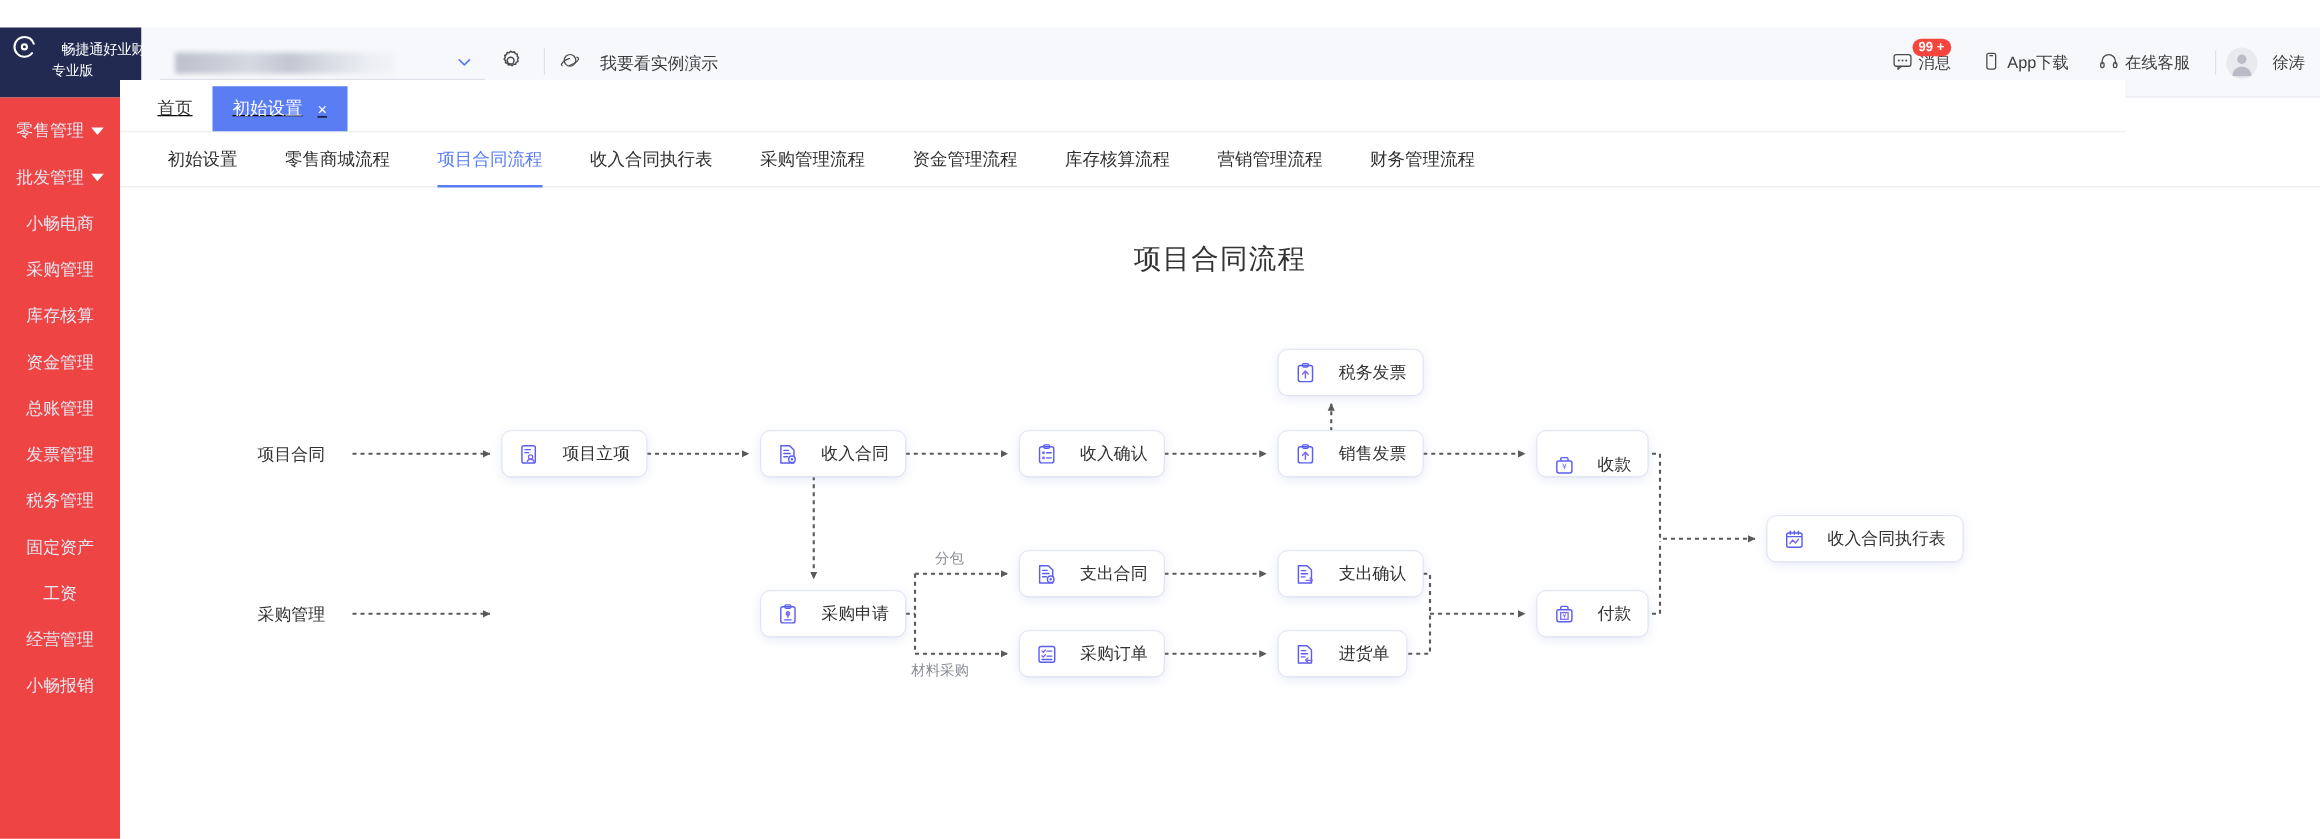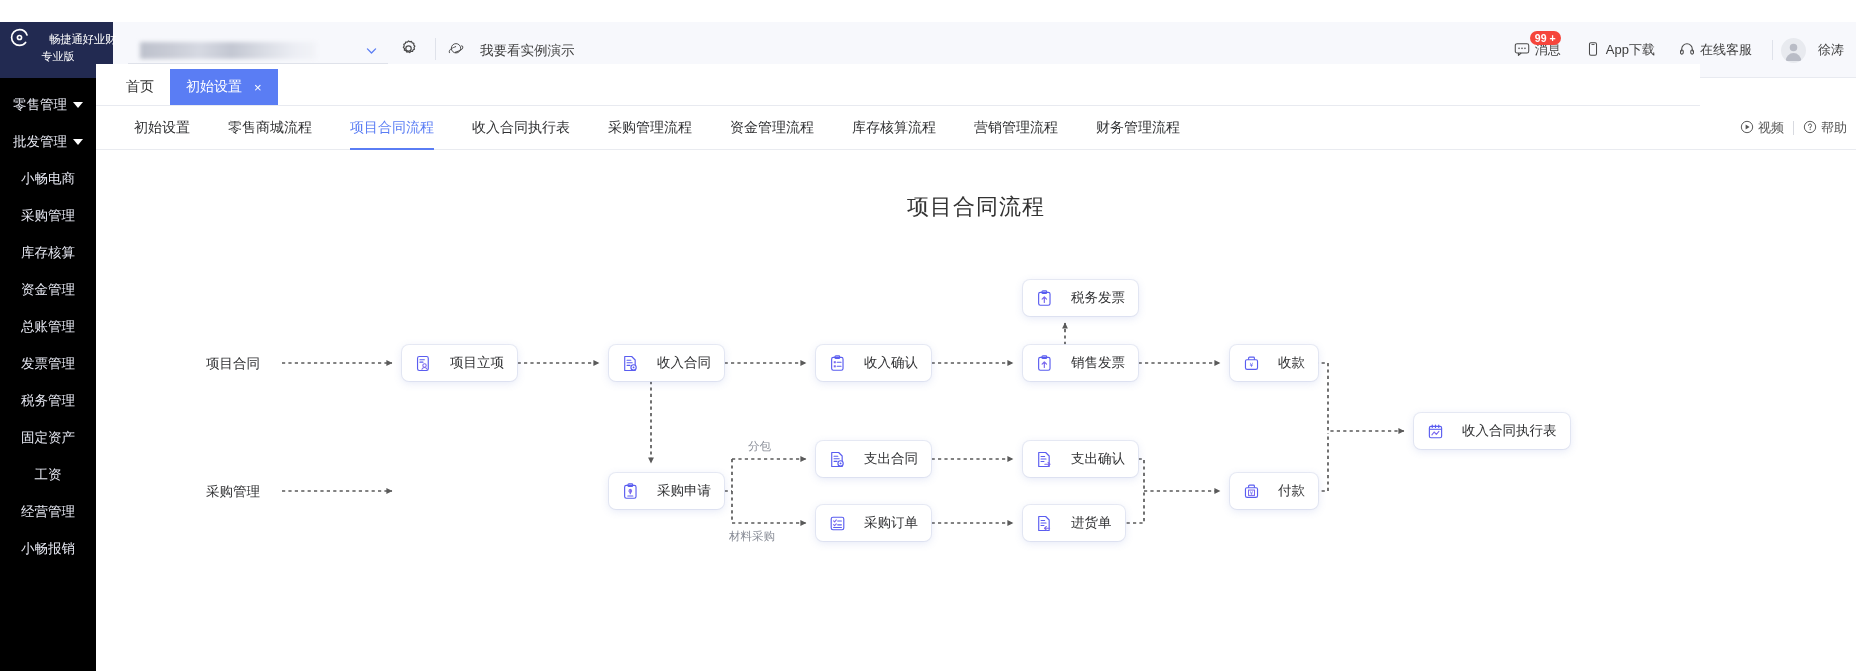--- a/index.html
+++ b/index.html
@@ -101,21 +101,21 @@
     width: 25px; height: 25px; border-radius: 50%;
     background: #e8eaef; display: flex; align-items: center;
     justify-content: center; overflow: hidden;
   }
   .uname { font-size: 13px; color: #3d3d3d; margin-left: 7px; }
 
   
   .sidebar {
     position: absolute; left: 0; top: 78px;
     width: 96px; height: 593px;
-    background: #000000;
+    background: #ef4444;
     padding-top: 8px;
   }
   .side-item {
     height: 37px; display: flex; align-items: center;
     justify-content: center; gap: 6px;
     font-size: 13.5px; color: #e6e8f2; cursor: pointer;
   }
   .side-item .caret {
     width: 0; height: 0;
     border-left: 5px solid transparent;
@@ -123,20 +123,21 @@
     border-top: 6px solid #ffffff;
   }
 
   
   .tabstrip {
     position: absolute; left: 96px; top: 64px;
     width: 1604px; height: 42px;
     background: #ffffff;
     display: flex; align-items: flex-end;
     border-bottom: 1px solid #e8eaf0;
+    text-decoration: underline;
   }
   .tab {
     height: 36px; display: flex; align-items: center;
     padding: 0 16px; font-size: 14px; color: #333; cursor: pointer;
   }
   .tab.home { margin-left: 14px; }
   .tab.active {
     background: #5a7df4; color: #ffffff;
     gap: 12px;
   }
@@ -385,42 +386,20 @@
   <div class="subnav-item">
     <span>库存核算流程</span>
   </div>
   <div class="subnav-item">
     <span>营销管理流程</span>
   </div>
   <div class="subnav-item">
     <span>财务管理流程</span>
   </div>
 
-  <div class="subnav-right">
-    <div class="snr-item">
-      <span>
-        <svg viewBox="0 0 18 18" width="14" height="14">
-          <circle cx="9" cy="9" r="7.3" fill="none" stroke="#555" stroke-width="1.25"></circle>
-          <path d="M7.2 5.9 L12.3 9 L7.2 12.1 Z" fill="#555"></path>
-        </svg>
-      </span>
-      <span>视频</span>
-    </div>
-    <div class="snr-divider"></div>
-    <div class="snr-item">
-      <span>
-        <svg viewBox="0 0 18 18" width="14" height="14">
-          <circle cx="9" cy="9" r="7.3" fill="none" stroke="#555" stroke-width="1.25"></circle>
-          <path d="M7.0 6.9 a2.0 2.0 0 1 1 2.3 2.1 v1.3" fill="none" stroke="#555" stroke-width="1.25" stroke-linecap="round"></path>
-          <circle cx="9.2" cy="12.3" r="0.78" fill="#555"></circle>
-        </svg>
-      </span>
-      <span>帮助</span>
-    </div>
-  </div>
 </div>
 
 <div class="canvas">
 
   <div class="diagram-title">项目合同流程</div>
 
   <svg class="edges">
     <defs>
       <marker id="ah" markerWidth="7" markerHeight="7" refX="5.6" refY="3.2" orient="auto" markerUnits="userSpaceOnUse">
         <path d="M0,0.3 L6,3.2 L0,6.1 Z" fill="#5a5a5a"></path>
@@ -525,21 +504,21 @@
     <span class="nicon">
       <svg viewBox="0 0 20 20" width="17" height="17">
         <rect x="3.1" y="2.8" width="13.4" height="15.2" rx="2" fill="none" stroke="#5a5df0" stroke-width="1.35"></rect>
         <rect x="7" y="1" width="5.6" height="3.2" rx="1.1" fill="none" stroke="#5a5df0" stroke-width="1.25"></rect>
         <path d="M9.8 14.6 V8.4 M7.2 10.8 L9.8 8.1 L12.4 10.8" fill="none" stroke="#7b68ee" stroke-width="1.4" stroke-linecap="round" stroke-linejoin="round"></path>
       </svg>
     </span>
     <span>税务发票</span>
   </div>
 
-  <div class="node" style="left:1134px; top:194px;">
+  <div class="node" style="left:1134px; top:194px;align-items:flex-end;">
     <span class="nicon">
       <svg viewBox="0 0 20 20" width="17" height="17">
         <path d="M4.6 5.6 h10.8 a1.7 1.7 0 0 1 1.7 1.7 v7.6 a2 2 0 0 1 -2 2 h-10.2 a2 2 0 0 1 -2 -2 v-7.6 a1.7 1.7 0 0 1 1.7 -1.7 z" fill="none" stroke="#5a5df0" stroke-width="1.35"></path>
         <path d="M6.6 5.5 V3.6 a1.1 1.1 0 0 1 1.1 -1.1 h4.6 a1.1 1.1 0 0 1 1.1 1.1 V5.5" fill="none" stroke="#5a5df0" stroke-width="1.3"></path>
         <text x="10" y="13.6" font-size="7" fill="#5a5df0" text-anchor="middle" font-family="DejaVu Sans">¥</text>
       </svg>
     </span>
     <span>收款</span>
   </div>
 

